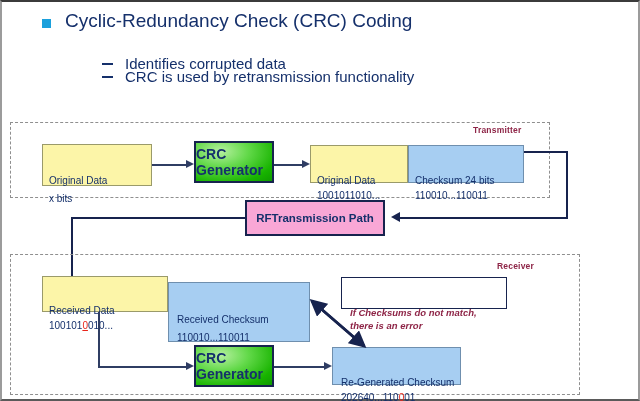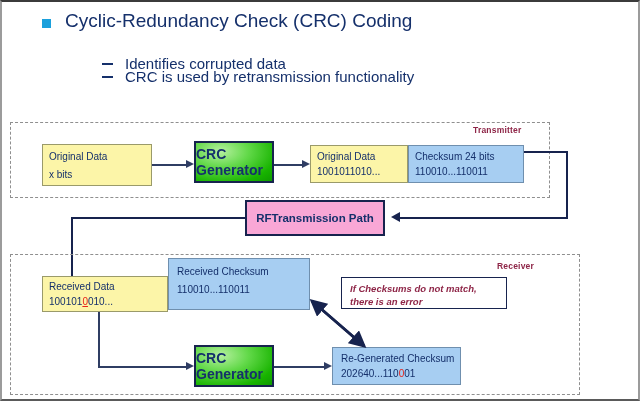--- a/index.html
+++ b/index.html
@@ -59,21 +59,21 @@
   .box{position:absolute;box-sizing:border-box;}
 
   .yellowbox{
     background:#FCF5A8;border:1px solid #9a9a6a;
     color:#15306b;font-size:10px;
   }
   .bluebox{
     background:#A7CEF2;border:1px solid #6f8fae;
     color:#15306b;font-size:10px;
   }
-  .box-line{position:absolute;white-space:nowrap;}
+  .box-line{position:absolute;white-space:nowrap;margin-top:24px;}
 
   
   .crcbox{
     background:
       radial-gradient(ellipse at 32% 22%, #b6f0a0 0%, #63d94a 38%, #18b400 78%, #0f9b00 100%);
     border:2px solid #17234e;
     color:#15306b;font-weight:bold;font-size:14px;
     display:flex;flex-direction:column;align-items:flex-start;justify-content:center;
     line-height:16px;
   }
@@ -172,21 +172,21 @@
   <div class="dashgroup" id="rx-frame"></div>
   <div class="grp-label" id="rx-label">Receiver</div>
 
   <div class="box yellowbox" style="left:40px;top:274px;width:126px;height:36px;">
     <div class="box-line" style="left:6px;top:4px;">Received Data</div>
     <div class="box-line" style="left:6px;top:19px;">
       <span>100101</span><span class="errbit-u">0</span><span>010...</span>
     </div>
   </div>
 
-  <div class="box bluebox" style="left:166px;top:256px;width:142px;height:52px;">
+  <div class="box bluebox" style="left:166px;top:280px;width:142px;height:60px;">
     <div class="box-line" style="left:8px;top:7px;">Received Checksum</div>
     <div class="box-line" style="left:8px;top:25px;">110010...110011</div>
   </div>
 
   <div class="box notebox" style="left:339px;top:275px;width:166px;height:32px;">
     <div class="box-line" style="left:8px;top:4px;">If Checksums do not match,</div>
     <div class="box-line" style="left:8px;top:17px;">there is an error</div>
   </div>
 
   <div class="vline" style="left:96px;top:310px;height:55px;"></div>

